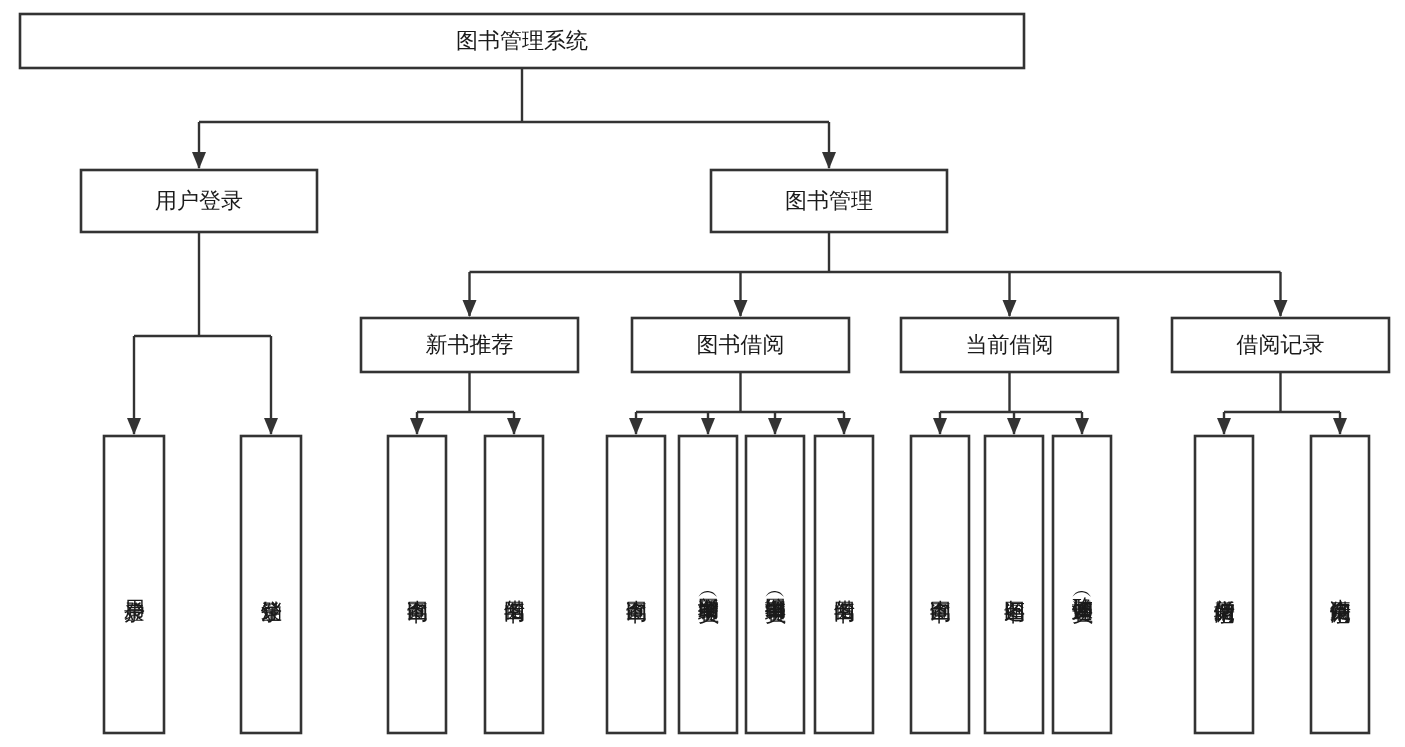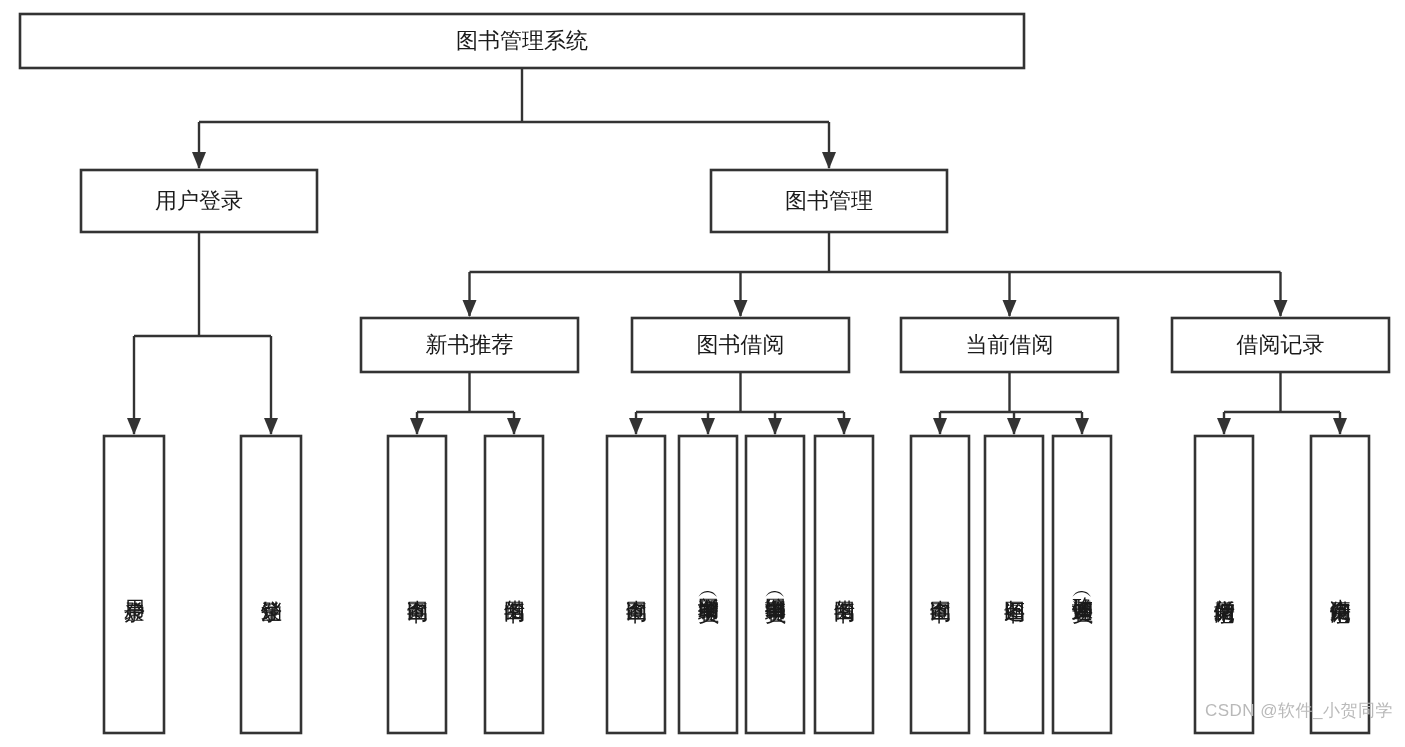--- a/index.html
+++ b/index.html
@@ -174,15 +174,14 @@
       <div class="leaf-label" style="left: 679px; top: 442px; width: 58px; height: 285px; display: flex; align-items: center; justify-content: center;">新增图书（管理员）</div>
       <div class="leaf-label" style="left: 746px; top: 442px; width: 58px; height: 285px; display: flex; align-items: center; justify-content: center;">编辑图书（管理员）</div>
       <div class="leaf-label" style="left: 815px; top: 442px; width: 58px; height: 285px; display: flex; align-items: center; justify-content: center;">借阅图书</div>
       <div class="leaf-label" style="left: 911px; top: 442px; width: 58px; height: 285px; display: flex; align-items: center; justify-content: center;">查询图书</div>
       <div class="leaf-label" style="left: 985px; top: 442px; width: 58px; height: 285px; display: flex; align-items: center; justify-content: center;">归还图书</div>
       <div class="leaf-label" style="left: 1053px; top: 442px; width: 58px; height: 285px; display: flex; align-items: center; justify-content: center;">确认归还（管理员）</div>
       <div class="leaf-label" style="left: 1195px; top: 442px; width: 58px; height: 285px; display: flex; align-items: center; justify-content: center;">新增借阅记录</div>
       <div class="leaf-label" style="left: 1311px; top: 442px; width: 58px; height: 285px; display: flex; align-items: center; justify-content: center;">查询借阅记录</div>
     </div>
 
-  <div class="watermark">CSDN @软件_小贺同学</div>
 
 </div>
 
 </body></html>

